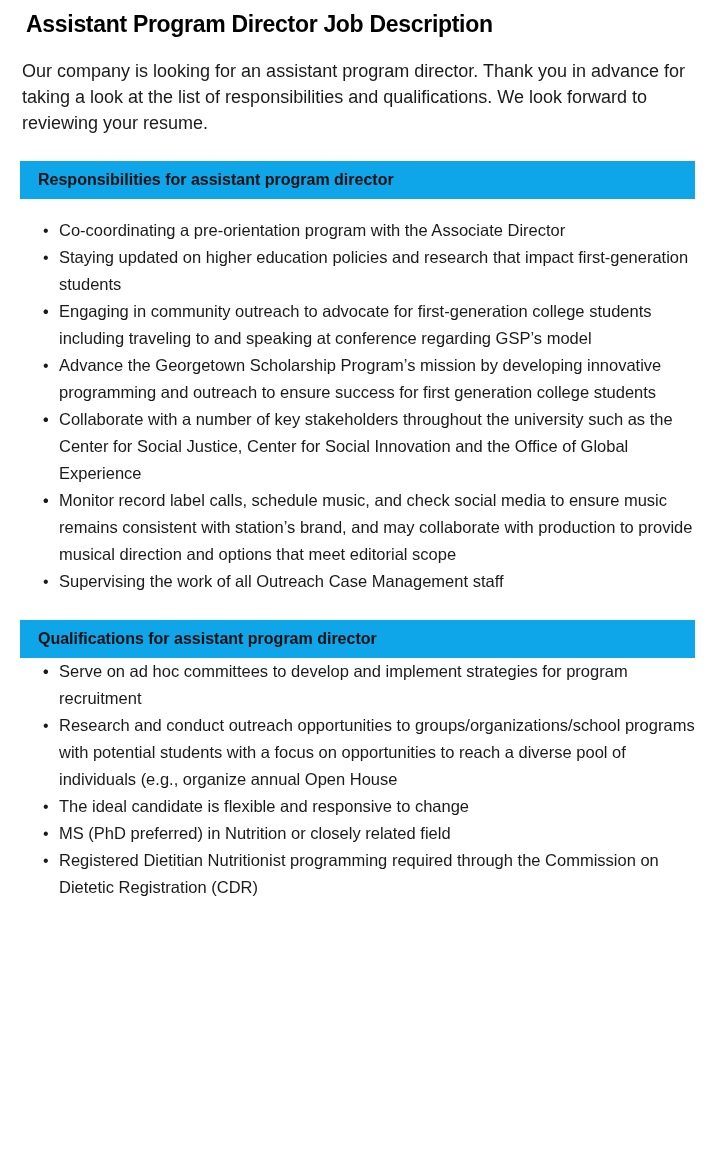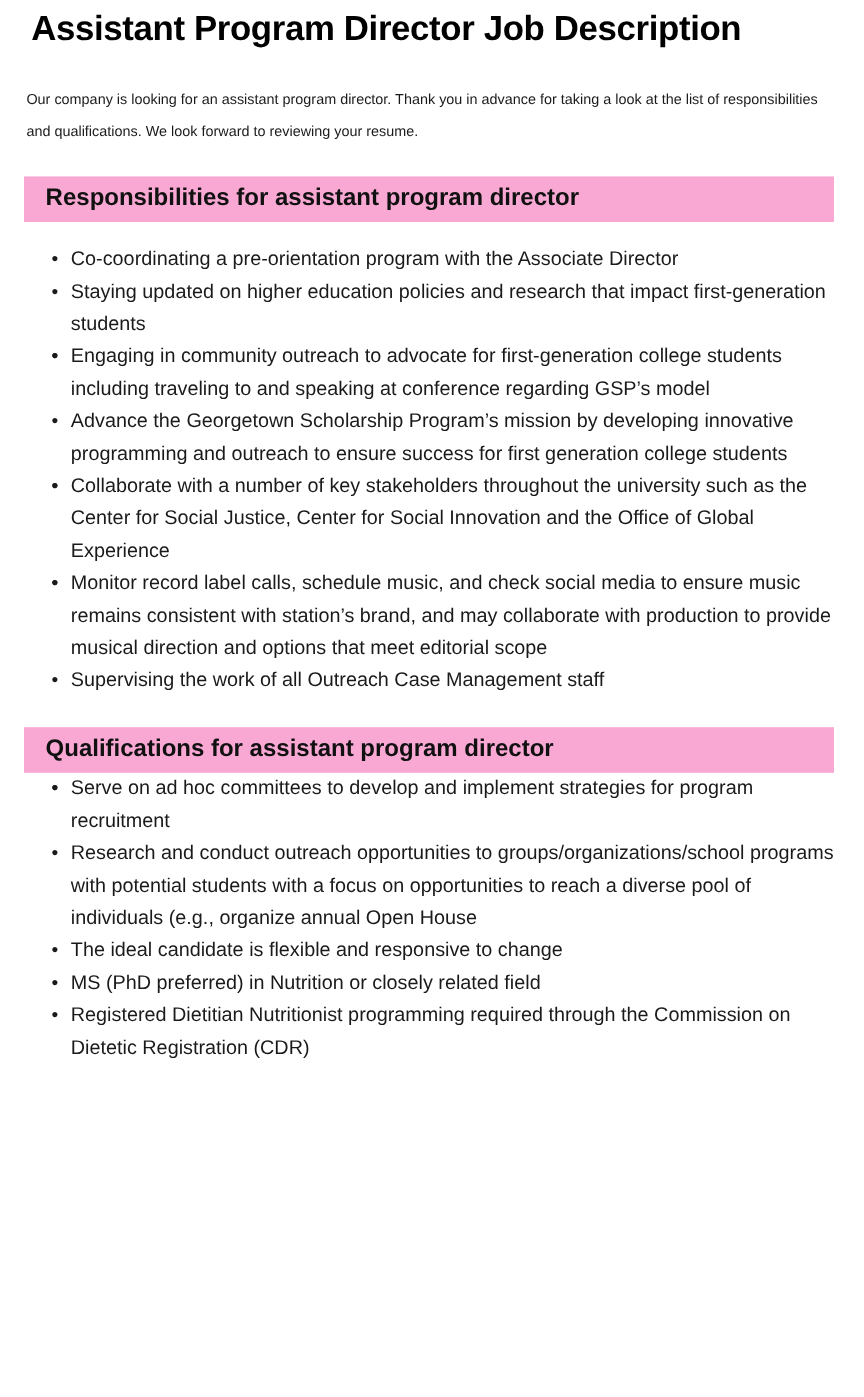--- a/index.html
+++ b/index.html
@@ -17,44 +17,44 @@
 
   .page {
     width: 720px;
     box-sizing: border-box;
     padding: 0;
   }
 
   .doc-title {
     margin: 0;
     padding: 4px 24px 0 26px;
-    font-size: 29px;
+    font-size: 23px;
     line-height: 40px;
     font-weight: bold;
     letter-spacing: -0.3px;
     color: #000000;
   }
 
   .intro {
-    margin: 26px 0 0 0;
+    margin: 14px 0 0 0;
     padding: 0 24px 0 22px;
-    font-size: 12px;
+    font-size: 18px;
     line-height: 26px;
     color: #1a1a1a;
   }
 
   .section {
     margin-top: 25px;
   }
 
   .section-header {
-    background: #f9a8d4;
+    background: #0ea5e9;
     margin: 0 25px 0 20px;
     padding: 9px 0 10px 18px;
-    font-size: 20px;
+    font-size: 16px;
     line-height: 19px;
     font-weight: bold;
     color: #111111;
   }
 
   .bullet-list {
     list-style: none;
     margin: 0;
     padding: 0;
   }

